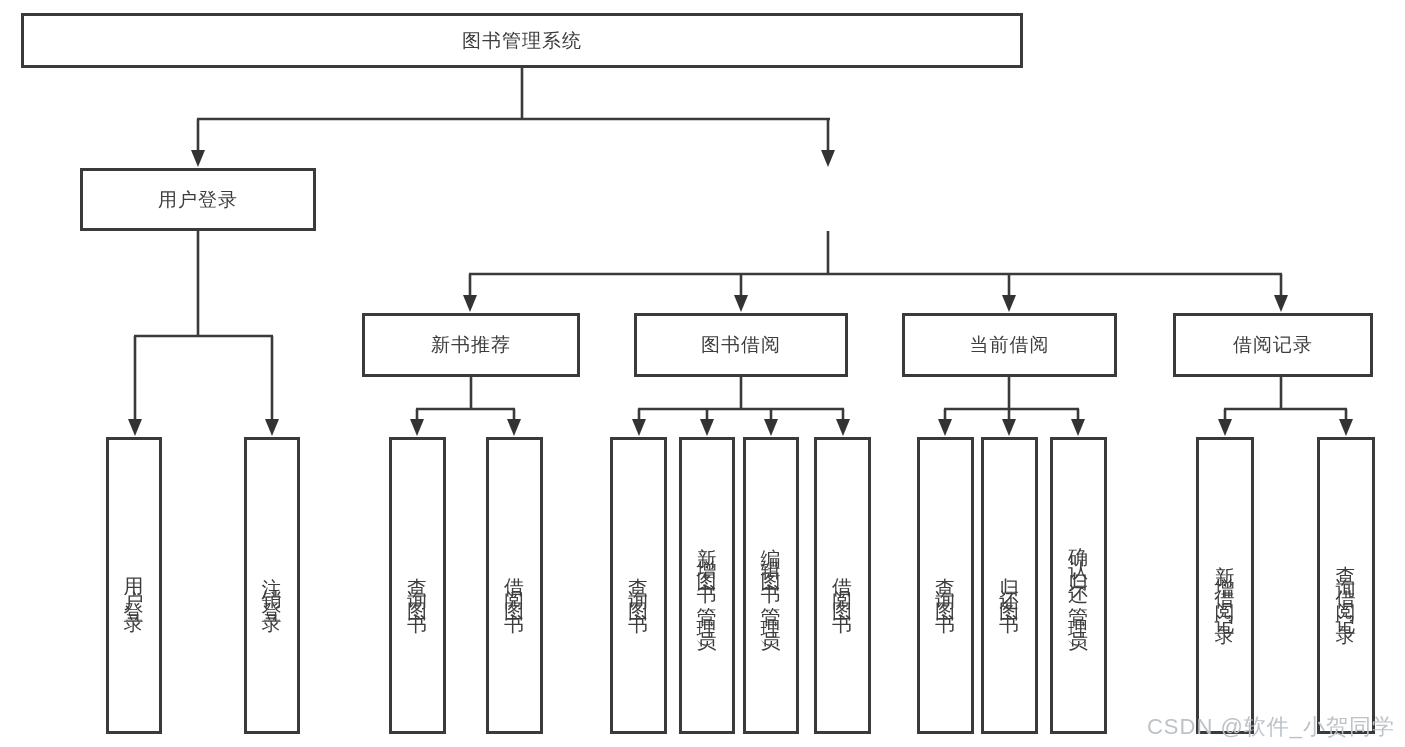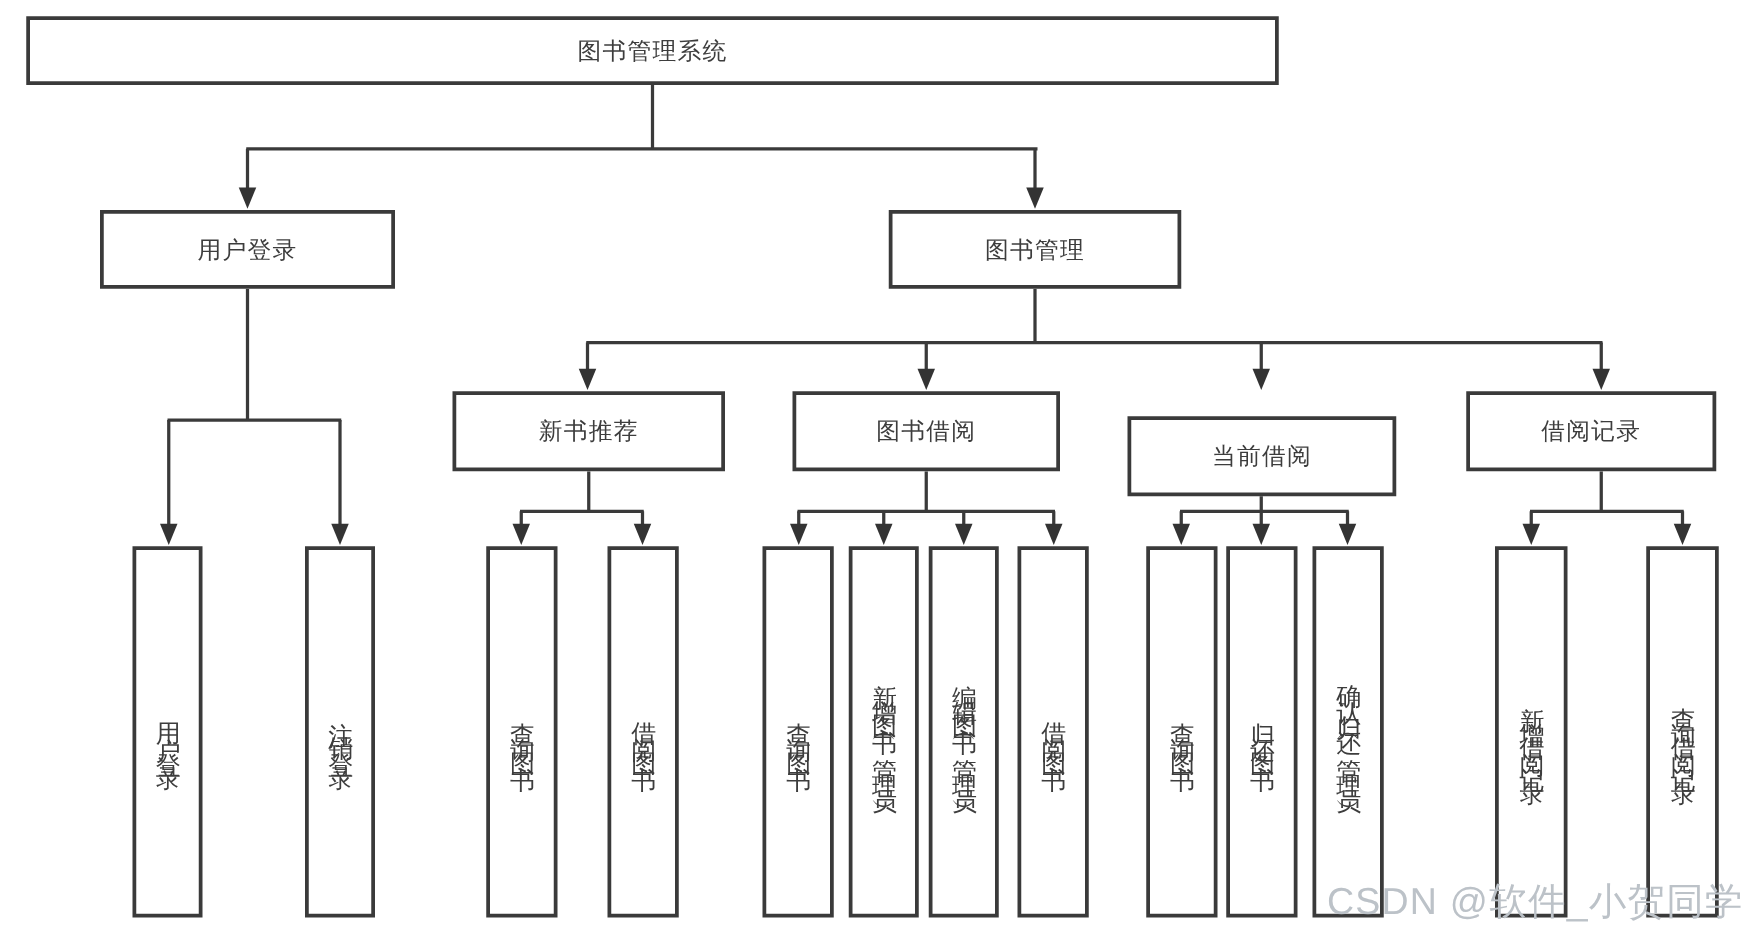--- a/index.html
+++ b/index.html
@@ -33,40 +33,40 @@
     letter-spacing:12px;
     line-height:1;
     white-space:nowrap;
   }
   
   #root   { left:21px;  top:13px;  width:1002px; height:55px; }
   #n-login{ left:80px;  top:168px; width:236px;  height:63px; }
   #n-mgmt { left:711px; top:168px; width:234px;  height:63px; }
   #n-rec  { left:362px; top:313px; width:218px;  height:64px; }
   #n-bor  { left:634px; top:313px; width:214px;  height:64px; }
-  #n-cur  { left:902px; top:313px; width:215px;  height:64px;margin-top:20px; }
+  #n-cur  { left:902px; top:313px; width:215px;  height:64px; }
   #n-hist { left:1173px;top:313px; width:200px;  height:64px; }
   
   #l-ulogin { left:106px;  width:56px; }
   #l-ulogout{ left:244px;  width:56px; }
   #l-rec-q  { left:389px;  width:57px; }
   #l-rec-b  { left:486px;  width:57px; }
   #l-bor-q  { left:610px;  width:57px; }
   #l-bor-a  { left:679px;  width:56px; }
   #l-bor-e  { left:743px;  width:56px; }
   #l-bor-b  { left:814px;  width:57px; }
   #l-cur-q  { left:917px;  width:57px; }
   #l-cur-r  { left:981px;  width:57px; }
   #l-cur-c  { left:1050px; width:57px; }
   #l-his-a  { left:1196px; width:58px; }
   #l-his-q  { left:1317px; width:58px; }
   #watermark {
     position:absolute;
     right:10px; bottom:5px;
-    font-size:30px;
+    font-size:22px;
     color:#bcc2c8;
     letter-spacing:1px;
     z-index:5;
   }
 </style>
 </head>
 <body>
 
 <div id="canvas">
 
@@ -146,23 +146,20 @@
     </g>
   </svg>
 
   <div id="root" class="node hnode">
     <span>图书管理系统</span>
   </div>
 
   <div id="n-login" class="node hnode">
     <span>用户登录</span>
   </div>
-  <div id="n-mgmt" class="node hnode">
-    <span>图书管理</span>
-  </div>
 
   <div id="n-bor" class="node hnode">
     <span>图书借阅</span>
   </div>
   <div id="n-rec" class="node hnode">
     <span>新书推荐</span>
   </div>
   <div id="n-cur" class="node hnode">
     <span>当前借阅</span>
   </div>

